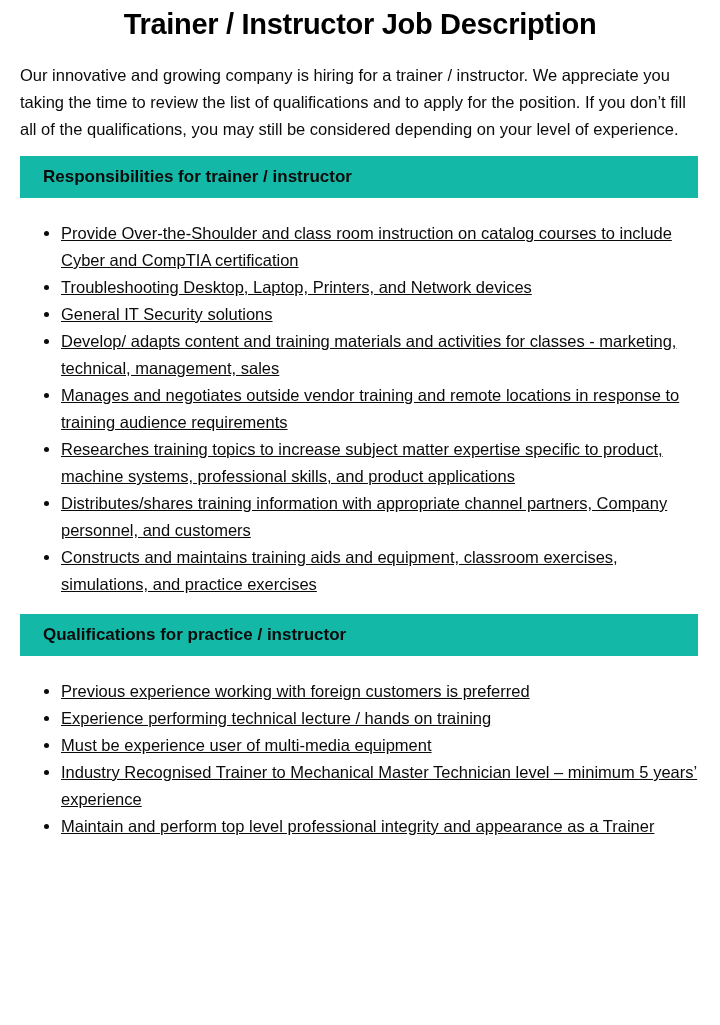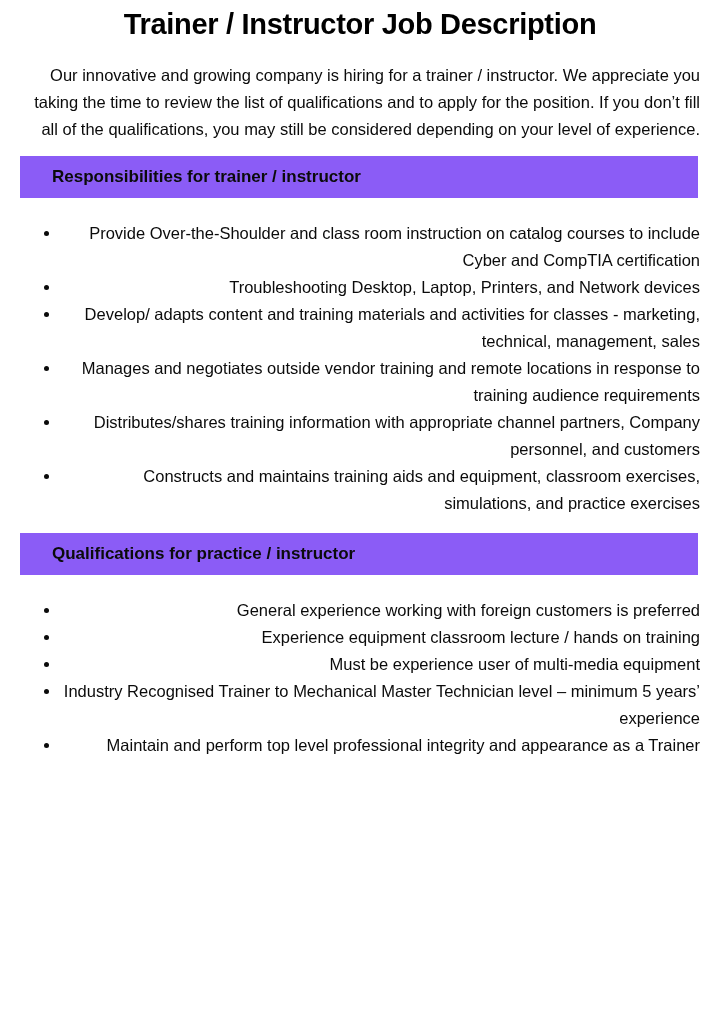--- a/index.html
+++ b/index.html
@@ -1,15 +1,15 @@
 <!DOCTYPE html>
 <html><head>
 <meta charset="utf-8">
 <style>
-  * { margin: 0; padding: 0; box-sizing: border-box; text-align: right; }
+  * { margin: 0; padding: 0; box-sizing: border-box; }
   html, body {
     width: 720px;
     background: #ffffff;
     font-family: "Liberation Sans", sans-serif;
     color: #0b0b0b;
   }
   body {
     height: 1025px;
     overflow: hidden;
   }
@@ -23,38 +23,39 @@
     color: #000000;
   }
   .intro {
     margin: 22px 20px 0 20px;
     font-size: 16.5px;
     line-height: 27px;
   }
   .section-bar {
     margin: 13px 22px 0 20px;
     height: 42px;
-    background: #8b5cf6;
+    background: #14b8a6;
     display: flex;
     align-items: center;
-    padding-left: 32px;
+    padding-left: 23px;
   }
   .section-bar.second {
     margin-top: 16px;
   }
   .section-heading {
     font-size: 17px;
     font-weight: 700;
     color: #0b0b0b;
   }
   ul.bullets {
     margin: 22px 20px 0 44px;
     list-style: none;
     font-size: 16.5px;
     line-height: 27px;
+    text-decoration: underline;
   }
   ul.bullets li {
     position: relative;
     padding-left: 17px;
   }
   ul.bullets li::before {
     content: "";
     position: absolute;
     left: 0;
     top: 11px;
@@ -71,29 +72,31 @@
 
 <p class="intro">Our innovative and growing company is hiring for a trainer / instructor. We appreciate you taking the time to review the list of qualifications and to apply for the position. If you don’t fill all of the qualifications, you may still be considered depending on your level of experience.</p>
 
 <div class="section-bar">
   <span class="section-heading">Responsibilities for trainer / instructor</span>
 </div>
 
 <ul class="bullets">
     <li>Provide Over-the-Shoulder and class room instruction on catalog courses to include Cyber and CompTIA certification</li>
     <li>Troubleshooting Desktop, Laptop, Printers, and Network devices</li>
+    <li>General IT Security solutions</li>
     <li>Develop/ adapts content and training materials and activities for classes - marketing, technical, management, sales</li>
     <li>Manages and negotiates outside vendor training and remote locations in response to training audience requirements</li>
+    <li>Researches training topics to increase subject matter expertise specific to product, machine systems, professional skills, and product applications</li>
     <li>Distributes/shares training information with appropriate channel partners, Company personnel, and customers</li>
     <li>Constructs and maintains training aids and equipment, classroom exercises, simulations, and practice exercises</li>
   </ul>
 
 <div class="section-bar second">
   <span class="section-heading">Qualifications for practice / instructor</span>
 </div>
 
 <ul class="bullets">
-    <li>General experience working with foreign customers is preferred</li>
-    <li>Experience equipment classroom lecture / hands on training</li>
+    <li>Previous experience working with foreign customers is preferred</li>
+    <li>Experience performing technical lecture / hands on training</li>
     <li>Must be experience user of multi-media equipment</li>
     <li>Industry Recognised Trainer to Mechanical Master Technician level – minimum 5 years’ experience</li>
     <li>Maintain and perform top level professional integrity and appearance as a Trainer</li>
   </ul>
 
 </body></html>

